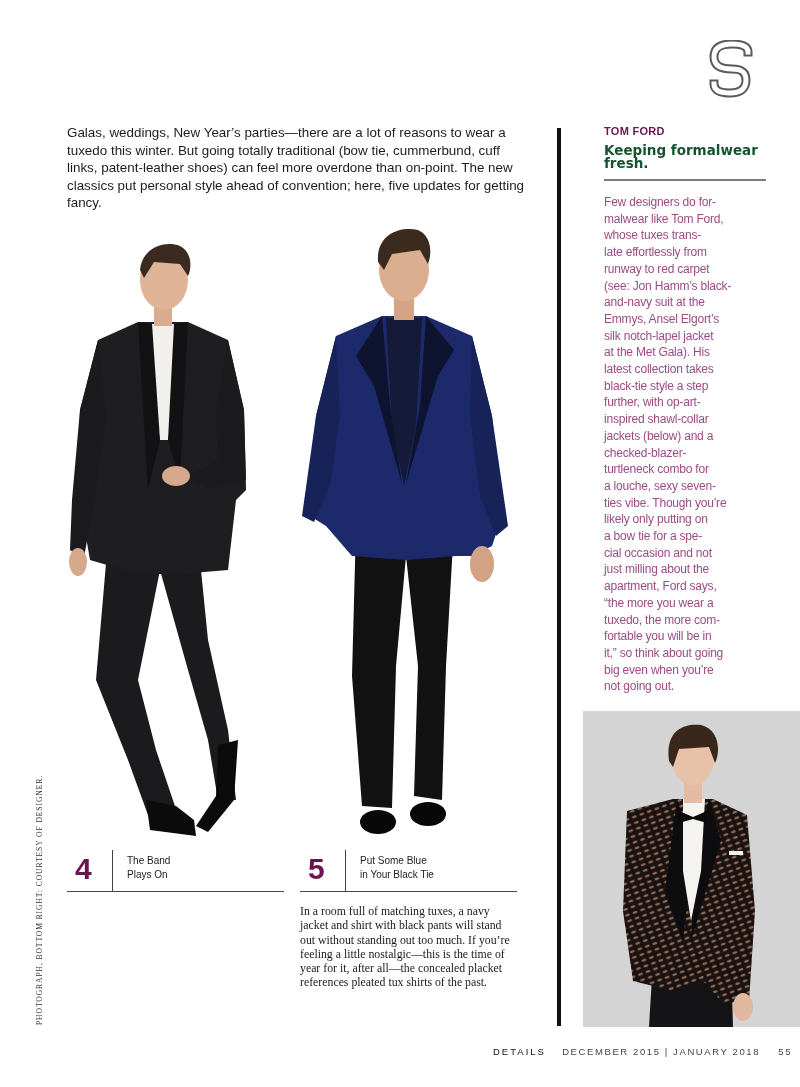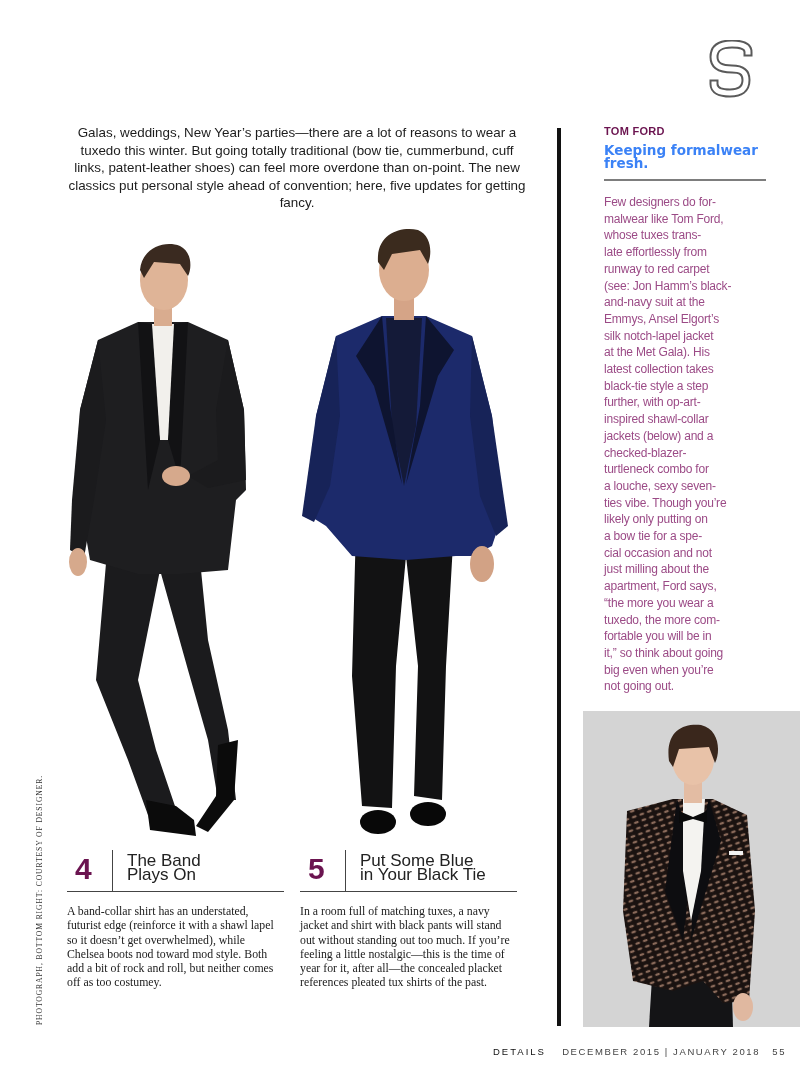--- a/index.html
+++ b/index.html
@@ -1,49 +1,49 @@
 <!DOCTYPE html>
 <html><head>
 <meta charset="utf-8">
 <style>
   * { box-sizing: border-box; margin: 0; padding: 0; }
   html, body { width: 800px; height: 1087px; background: #ffffff; overflow: hidden; }
   body { position: relative; font-family: "Liberation Sans", sans-serif; color: #1a1a1a; }
 
   .section-logo { position: absolute; left: 708px; top: 40px; width: 48px; height: 58px; }
 
-  .intro { position: absolute; left: 67px; top: 124px; width: 460px; font-size: 13.4px; line-height: 17.6px; color: #1c1c1c; text-align: center; }
+  .intro { position: absolute; left: 67px; top: 124px; width: 460px; font-size: 13.4px; line-height: 17.6px; color: #1c1c1c; }
 
   .vrule { position: absolute; left: 557px; top: 128px; width: 4px; height: 898px; background: #111; }
 
   .sidebar { position: absolute; left: 604px; top: 125px; width: 163px; }
   .sb-kicker { font-weight: bold; font-size: 11px; color: #6b1450; letter-spacing: 0.3px; }
-  .sb-head { font-family: "DejaVu Sans", sans-serif; font-weight: bold; font-size: 13.5px; line-height: 12.5px; color: #3b82f6; margin-top: 7px; }
+  .sb-head { font-family: "DejaVu Sans", sans-serif; font-weight: bold; font-size: 13.5px; line-height: 12.5px; color: #14532d; margin-top: 7px; }
   .sb-rule { height: 2px; background: #7d7d7d; margin-top: 10px; width: 162px; }
   .sb-body { margin-top: 13px; font-size: 12px; line-height: 16.7px; color: #9b4a86; letter-spacing: -0.2px; white-space: pre-line; }
 
   .photo { position: absolute; }
   .photo-tf { left: 583px; top: 711px; width: 217px; height: 316px; background: #d4d4d4; overflow: hidden; }
 
   .credit-vert { position: absolute; left: 35px; top: 1025px; transform-origin: 0 0; transform: rotate(-90deg); font-family: "Liberation Serif", serif; font-size: 7.6px; letter-spacing: 0.9px; color: #333; white-space: nowrap; }
 
   .item { position: absolute; top: 850px; width: 217px; }
   .item-4 { left: 67px; }
   .item-5 { left: 300px; }
   .item-head { position: relative; height: 42px; border-bottom: 1px solid #444; }
   .item-num { position: absolute; left: 8px; top: 1px; font-weight: bold; font-size: 30px; color: #6b1450; line-height: 36px; }
   .item-div { position: absolute; left: 45px; top: 0; width: 1px; height: 42px; background: #444; }
-  .item-title { position: absolute; left: 60px; top: 4px; font-size: 17px; line-height: 14px; color: #222; white-space: pre-line; }
+  .item-title { position: absolute; left: 60px; top: 4px; font-size: 10px; line-height: 14px; color: #222; white-space: pre-line; }
   .item-body { margin-top: 12px; font-family: "Liberation Serif", serif; font-size: 11.8px; line-height: 14.3px; color: #1a1a1a; }
   .item-credit { margin-top: 5px; font-size: 8.9px; line-height: 13.3px; color: #777; }
   .item-credit b { color: #333; }
 
   .footer { position: absolute; top: 1046px; left: 453px; font-size: 9.5px; letter-spacing: 1.6px; color: #444; white-space: nowrap; }
   .footer .brand { font-weight: normal; color: #111; letter-spacing: 2px; margin-right: 12px; margin-left: 40px; }
-  .footer .page { margin-left: 8px; }
+  .footer .page { margin-left: 14px; }
 </style>
 </head>
 <body>
 
 <svg class="section-logo" viewBox="0 0 48 58">
   <path d="M40 12 C40 6 34 4 24 4 C12 4 6 8 6 17 C6 26 13 29 24 29 C32 29 38 31 38 40 C38 49 32 53 22 53 C12 53 6 50 6 44" fill="none" stroke="#5a5a5a" stroke-width="9" stroke-linecap="square"></path>
   <path d="M40 12 C40 6 34 4 24 4 C12 4 6 8 6 17 C6 26 13 29 24 29 C32 29 38 31 38 40 C38 49 32 53 22 53 C12 53 6 50 6 44" fill="none" stroke="#ffffff" stroke-width="5" stroke-linecap="square"></path>
 </svg>
 
 <p class="intro">Galas, weddings, New Year’s parties—there are a lot of reasons to wear a tuxedo this winter. But going totally traditional (bow tie, cummerbund, cuff links, patent-leather shoes) can feel more overdone than on-point. The new classics put personal style ahead of convention; here, five updates for getting fancy.</p>
@@ -172,21 +172,20 @@
 
 <div class="credit-vert">PHOTOGRAPH, BOTTOM RIGHT: COURTESY OF DESIGNER.</div>
 
 <section class="item item-4">
   <div class="item-head">
     <span class="item-num">4</span>
     <span class="item-div"></span>
     <span class="item-title">The Band
 Plays On</span>
   </div>
-  <p class="item-body">A band-collar shirt has an understated, futurist edge (reinforce it with a shawl lapel so it doesn’t get overwhelmed), while Chelsea boots nod toward mod style. Both add a bit of rock and roll, but neither comes off as too costumey.</p>
 </section>
 
 <section class="item item-5">
   <div class="item-head">
     <span class="item-num">5</span>
     <span class="item-div"></span>
     <span class="item-title">Put Some Blue
 in Your Black Tie</span>
   </div>
   <p class="item-body">In a room full of matching tuxes, a navy jacket and shirt with black pants will stand out without standing out too much. If you’re feeling a little nostalgic—this is the time of year for it, after all—the concealed placket references pleated tux shirts of the past.</p>

